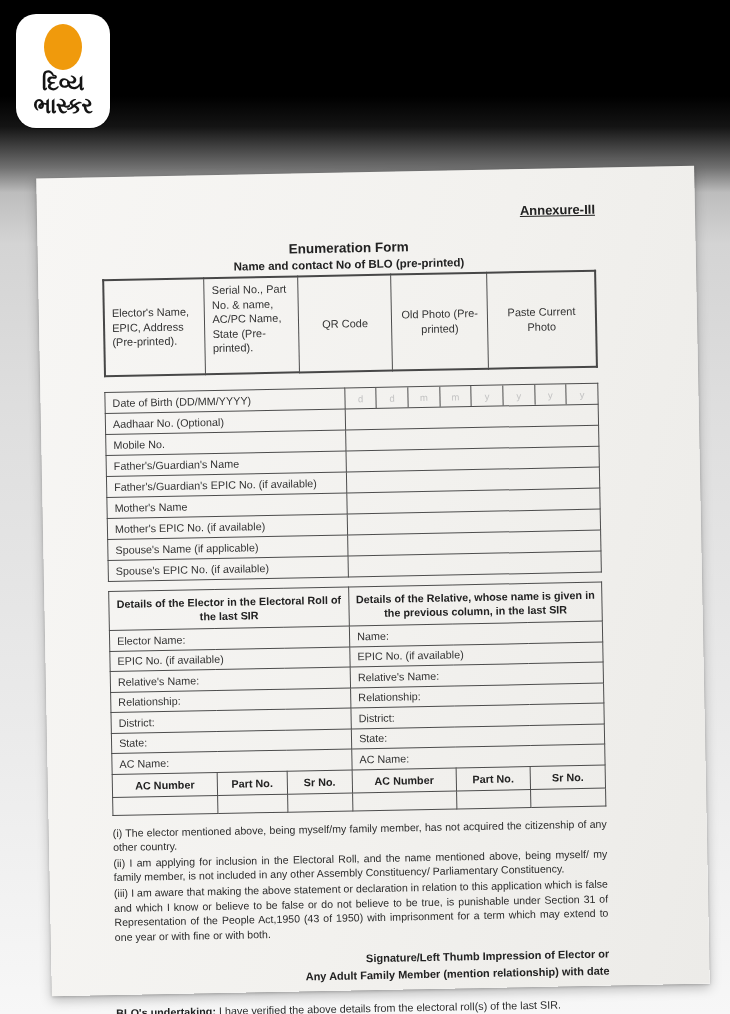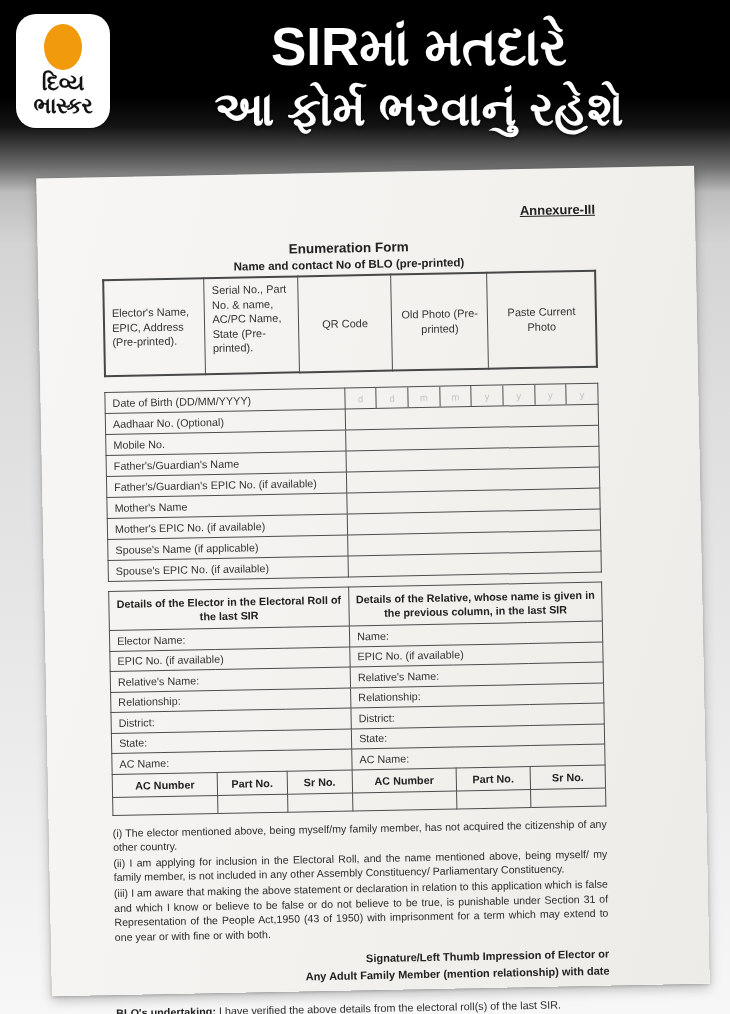--- a/index.html
+++ b/index.html
@@ -80,24 +80,20 @@
 <body>
 
 <div class="page">
 
   <div class="logo">
     <div class="logo-dot" style="background:#f09a0c;"></div>
     <div class="logo-text">
       <div>દિવ્ય</div>
       <div>ભાસ્કર</div>
     </div>
-  </div>
-  <div class="headline">
-    <div class="headline-line1">SIRમાં મતદારે</div>
-    <div class="headline-line2">આ ફોર્મ ભરવાનું રહેશે</div>
   </div>
 
   <div class="paper">
     <div class="paper-inner">
 
       <div class="annexure">Annexure-III</div>
       <div class="form-title">Enumeration Form</div>
       <div class="form-subtitle">Name and contact No of BLO (pre-printed)</div>
 
       <table class="photo-table">

